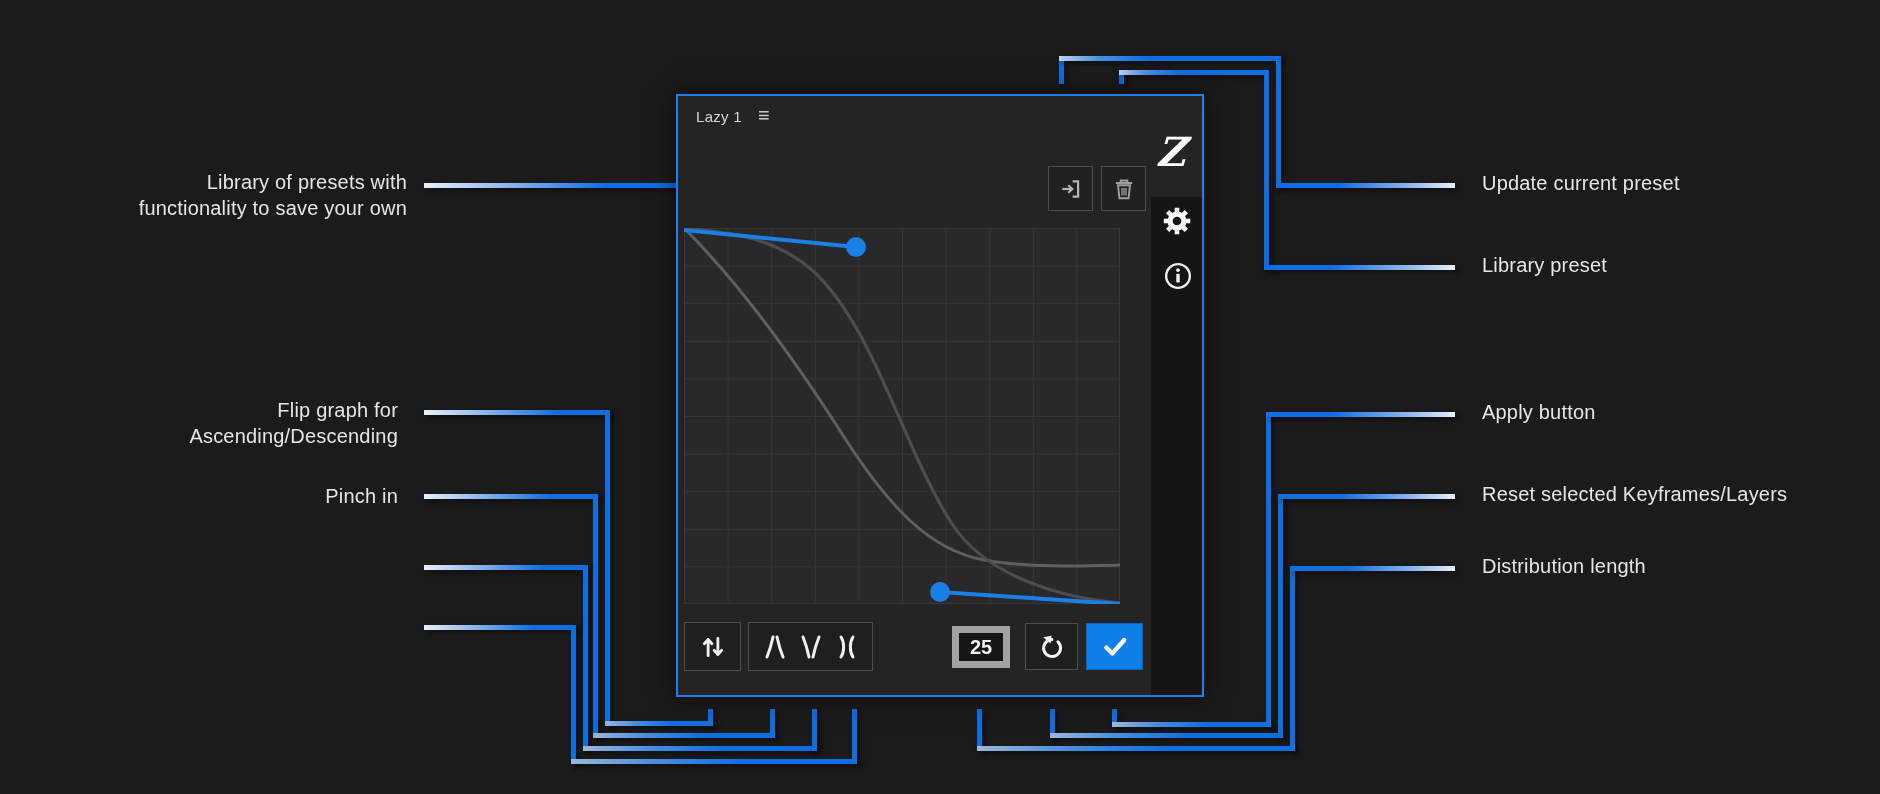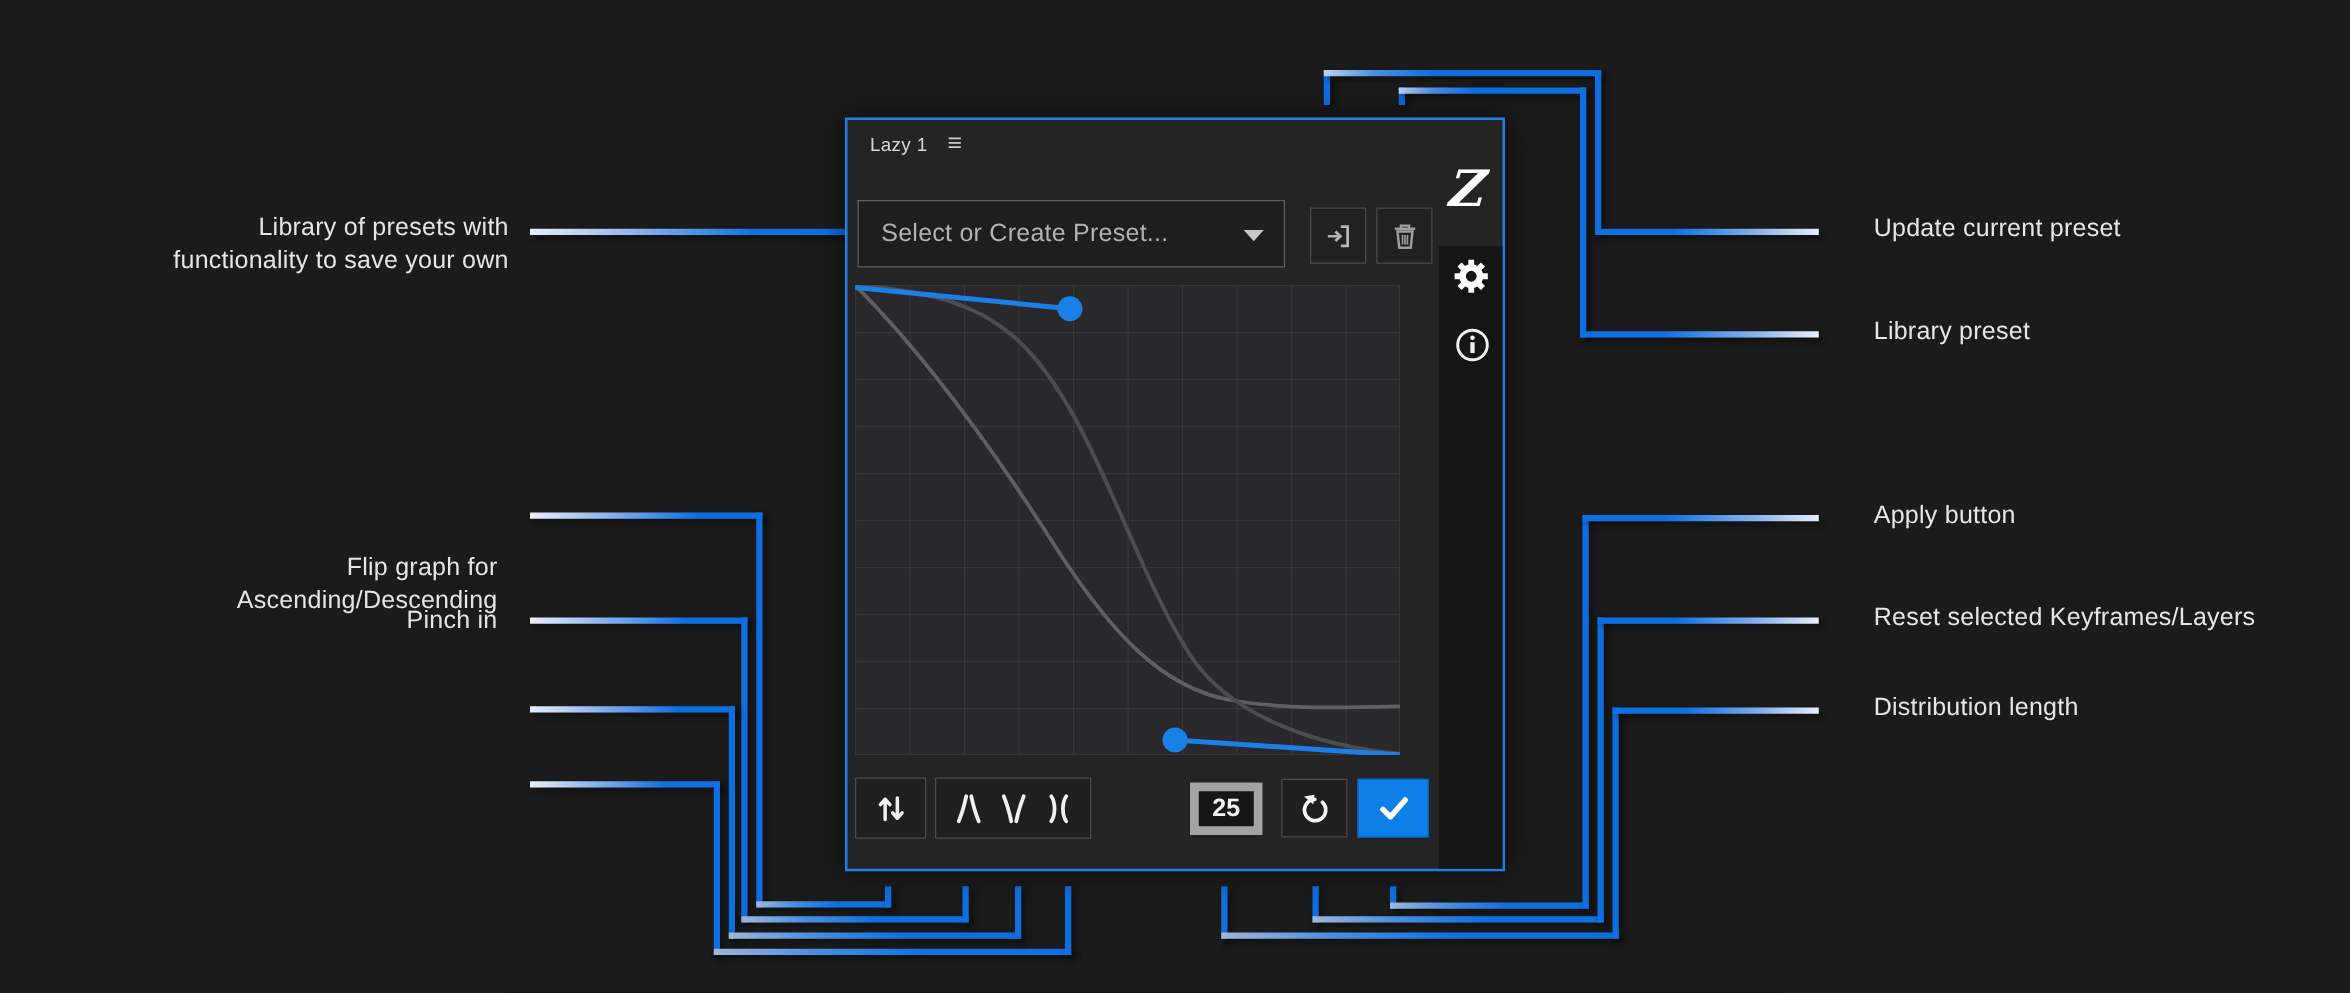--- a/index.html
+++ b/index.html
@@ -2,21 +2,21 @@
 <html><head>
 <meta charset="utf-8">
 <style>
   html,body{margin:0;padding:0;background:#111;}
   .canvas{position:relative;width:1880px;height:794px;background:#1b1b1b;overflow:hidden;
           font-family:"Liberation Sans",sans-serif;-webkit-font-smoothing:antialiased;}
 
   
   .lbl{position:absolute;color:#e6e6e6;font-size:20px;font-weight:300;line-height:26px;letter-spacing:.2px;}
   .lbl-left{text-align:right;width:300px;}
-  .lbl-right{text-align:right;white-space:nowrap;margin-left:17px;}
+  .lbl-right{text-align:right;white-space:nowrap;}
 
   
   .seg{position:absolute;background:#0d6fe2;}
   .seg.h{height:5px;box-shadow:3px 3px 5px rgba(0,0,0,.45);}
   .seg.v{width:5px;box-shadow:3px 3px 5px rgba(0,0,0,.45);}
   .grad-right{background:linear-gradient(90deg,#e8eff9 0%,#8fb6ee 32%,#0d6fe2 72%);}
   .grad-left{background:linear-gradient(90deg,#0d6fe2 35%,#8fb6ee 75%,#e8eff9 100%);}
   .grad-elbow{background:linear-gradient(90deg,#9db7d9 0%,#4a8fe0 28%,#0d6fe2 60%);}
   .grad-stub{background:linear-gradient(90deg,#bcd2f2 0%,#4a8fe0 18%,#0d6fe2 40%);}
 
@@ -101,38 +101,34 @@
   <div class="seg h grad-elbow" style="left:1050px;top:733px;width:233px;"></div>
   <div class="seg v" style="left:1278px;top:494px;height:244px;"></div>
   <div class="seg h grad-left" style="left:1278px;top:494px;width:177px;"></div>
 
   <div class="seg v" style="left:977px;top:709px;height:42px;"></div>
   <div class="seg h grad-elbow" style="left:977px;top:746px;width:318px;"></div>
   <div class="seg v" style="left:1290px;top:566px;height:185px;"></div>
   <div class="seg h grad-left" style="left:1290px;top:566px;width:165px;"></div>
 
   <div class="lbl lbl-left" style="left:107px;top:153px;margin-top:16px;">Library of presets with functionality to save your own</div>
-  <div class="lbl lbl-left" style="left:98px;top:397px;margin-top:44px;">Flip graph for Ascending/Descending</div>
+  <div class="lbl lbl-left" style="left:98px;top:397px;">Flip graph for Ascending/Descending</div>
   <div class="lbl lbl-left" style="left:98px;top:483px;">Pinch in</div>
 
   <div class="lbl lbl-right" style="left:1482px;top:170px;">Update current preset</div>
   <div class="lbl lbl-right" style="left:1482px;top:252px;">Library preset</div>
   <div class="lbl lbl-right" style="left:1482px;top:399px;">Apply button</div>
   <div class="lbl lbl-right" style="left:1482px;top:481px;">Reset selected Keyframes/Layers</div>
   <div class="lbl lbl-right" style="left:1482px;top:553px;">Distribution length</div>
 
   <div class="panel">
 
     <div class="panel-title">Lazy 1</div>
     <div class="hamburger">≡</div>
 
-    <div class="dropdown">
-      <span class="dropdown-text">Select or Create Preset...</span>
-      <span class="caret"></span>
-    </div>
 
     <div class="sq-btn" style="left:370px;top:70px;">
       <svg width="24" height="24" viewBox="0 0 22 22">
         <path d="M12.5 4 H17.5 V18 H12.5" fill="none" stroke="#b5b5b5" stroke-width="2"></path>
         <path d="M3 11 H12" fill="none" stroke="#b5b5b5" stroke-width="2"></path>
         <path d="M8.5 7.5 L12.2 11 L8.5 14.5" fill="none" stroke="#b5b5b5" stroke-width="2"></path>
       </svg>
     </div>
     <div class="sq-btn" style="left:423px;top:70px;">
       <svg width="24" height="24" viewBox="0 0 22 22">

